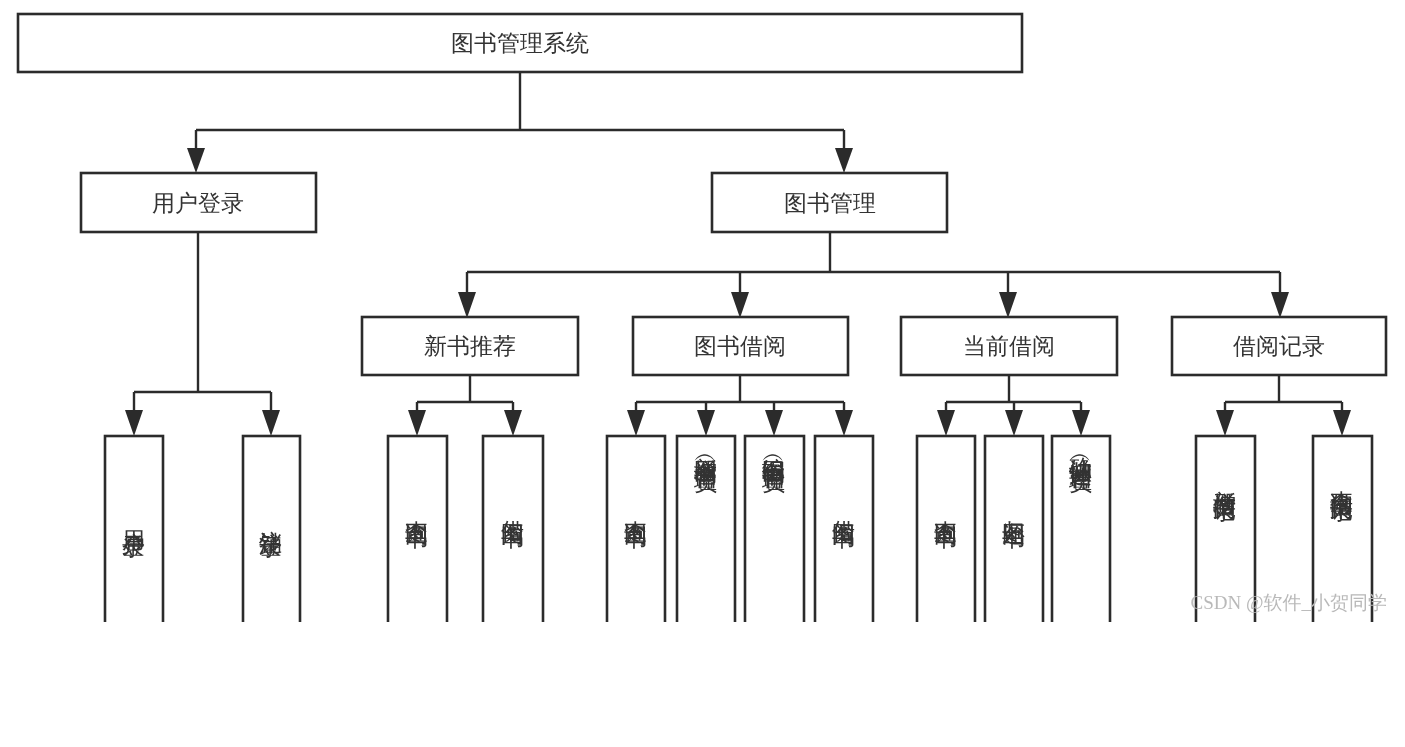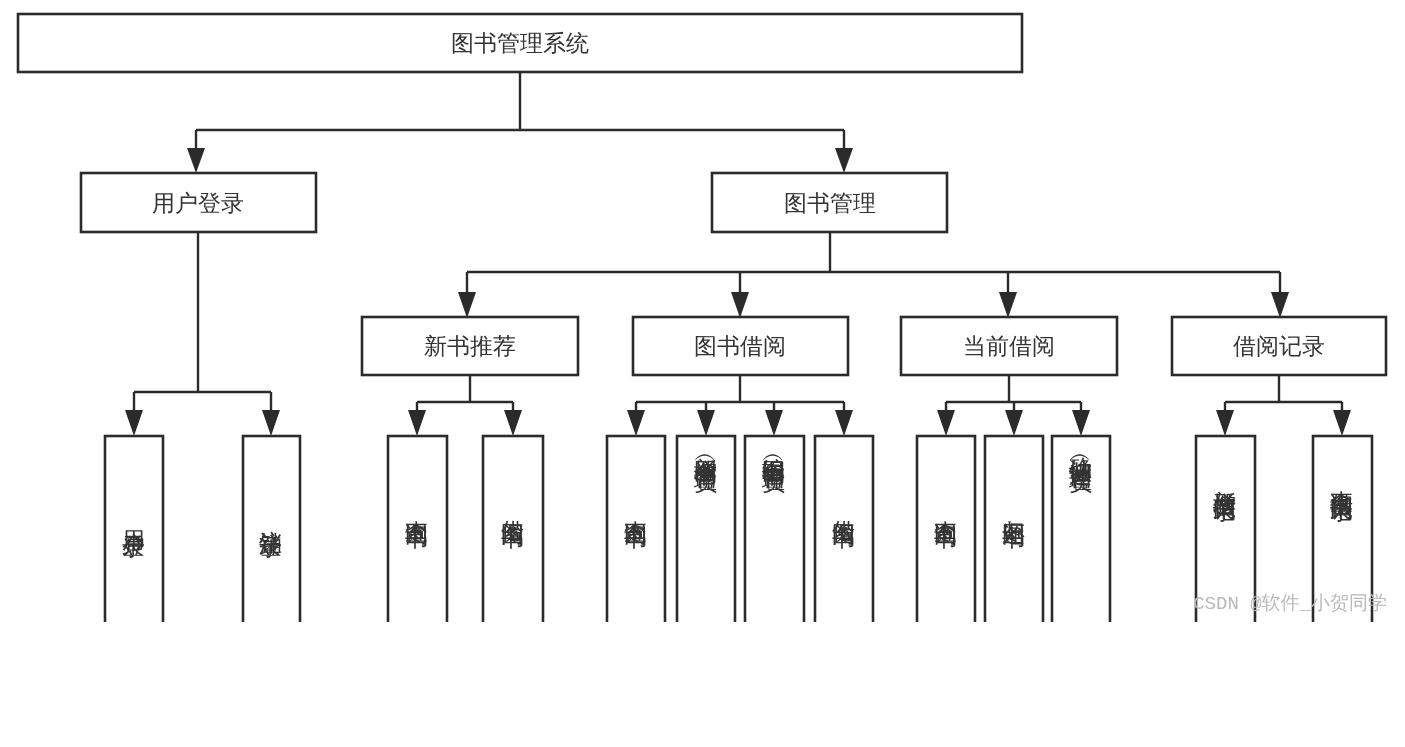--- a/index.html
+++ b/index.html
@@ -52,21 +52,21 @@
     font-family: "DejaVu Sans", "Liberation Sans", sans-serif;
     font-size: 23px;
     text-anchor: middle;
     writing-mode: vertical-rl;
     letter-spacing: 2px;
   }
   .watermark {
     position: absolute;
     right: 18px;
     bottom: 6px;
-    font-family: Liberation Mono, monospace;
+    font-family: Liberation Serif, serif;
     font-size: 19px;
     color: #b9b9b9;
     white-space: nowrap;
     pointer-events: none;
     user-select: none;
   }
 </style>
 </head>
 <body>
 

